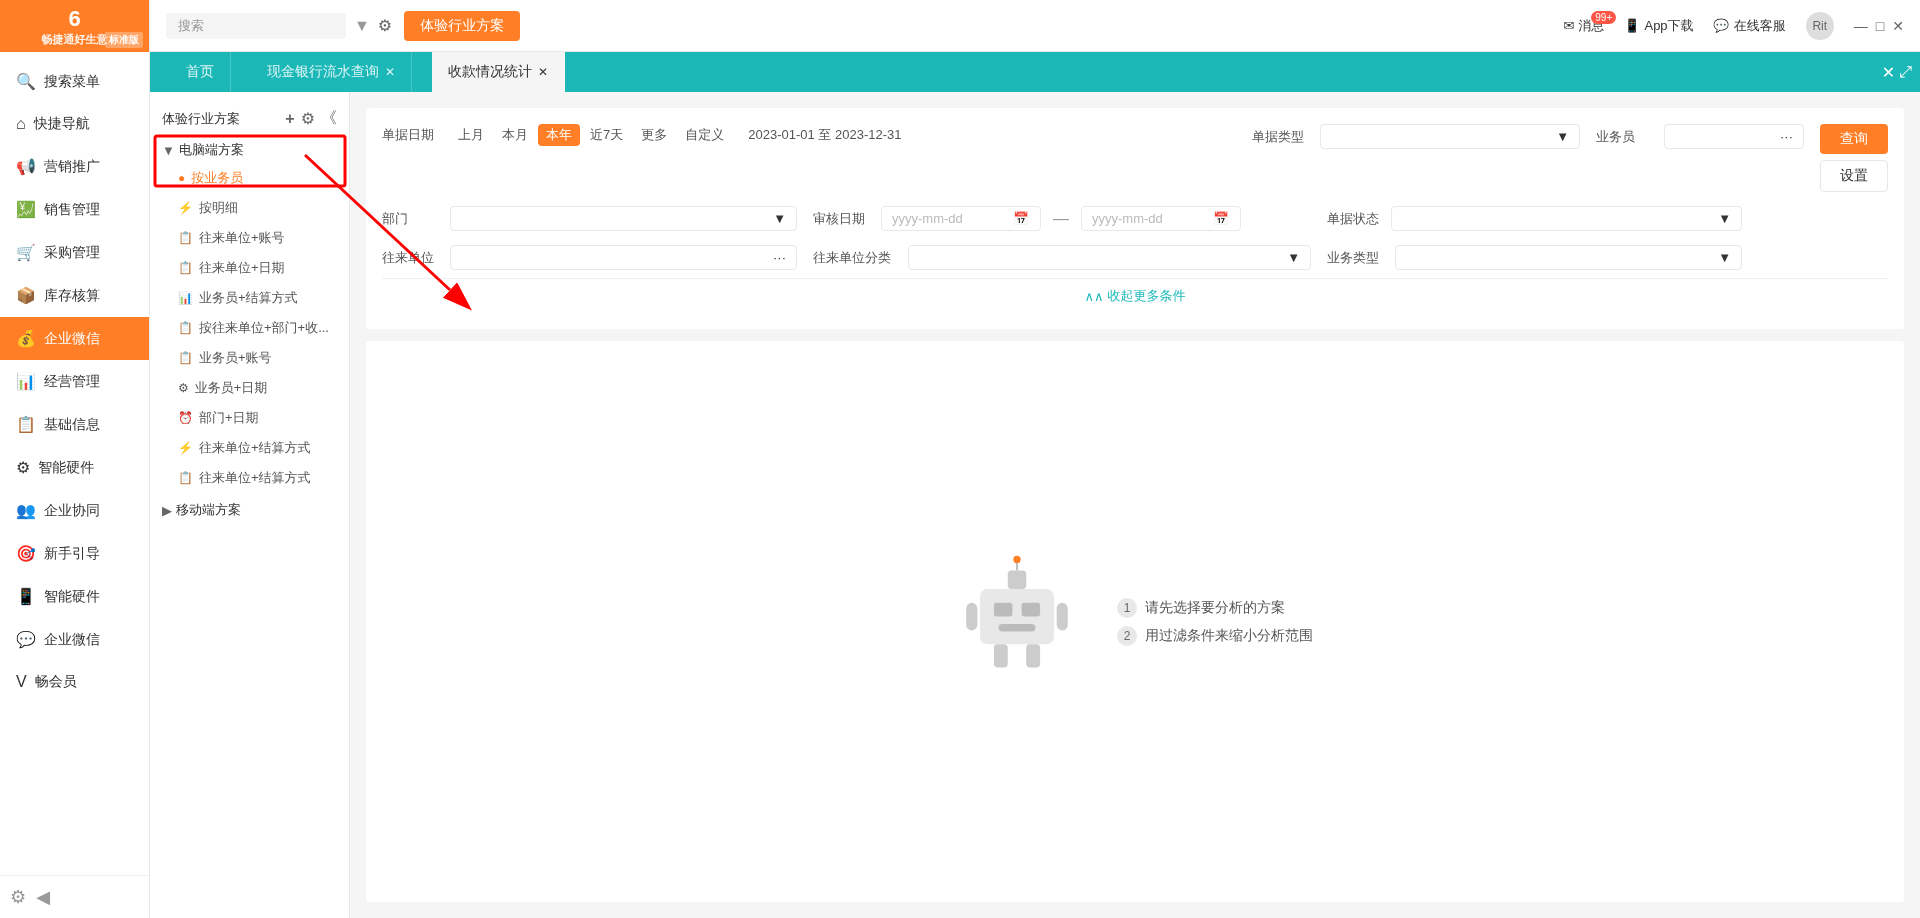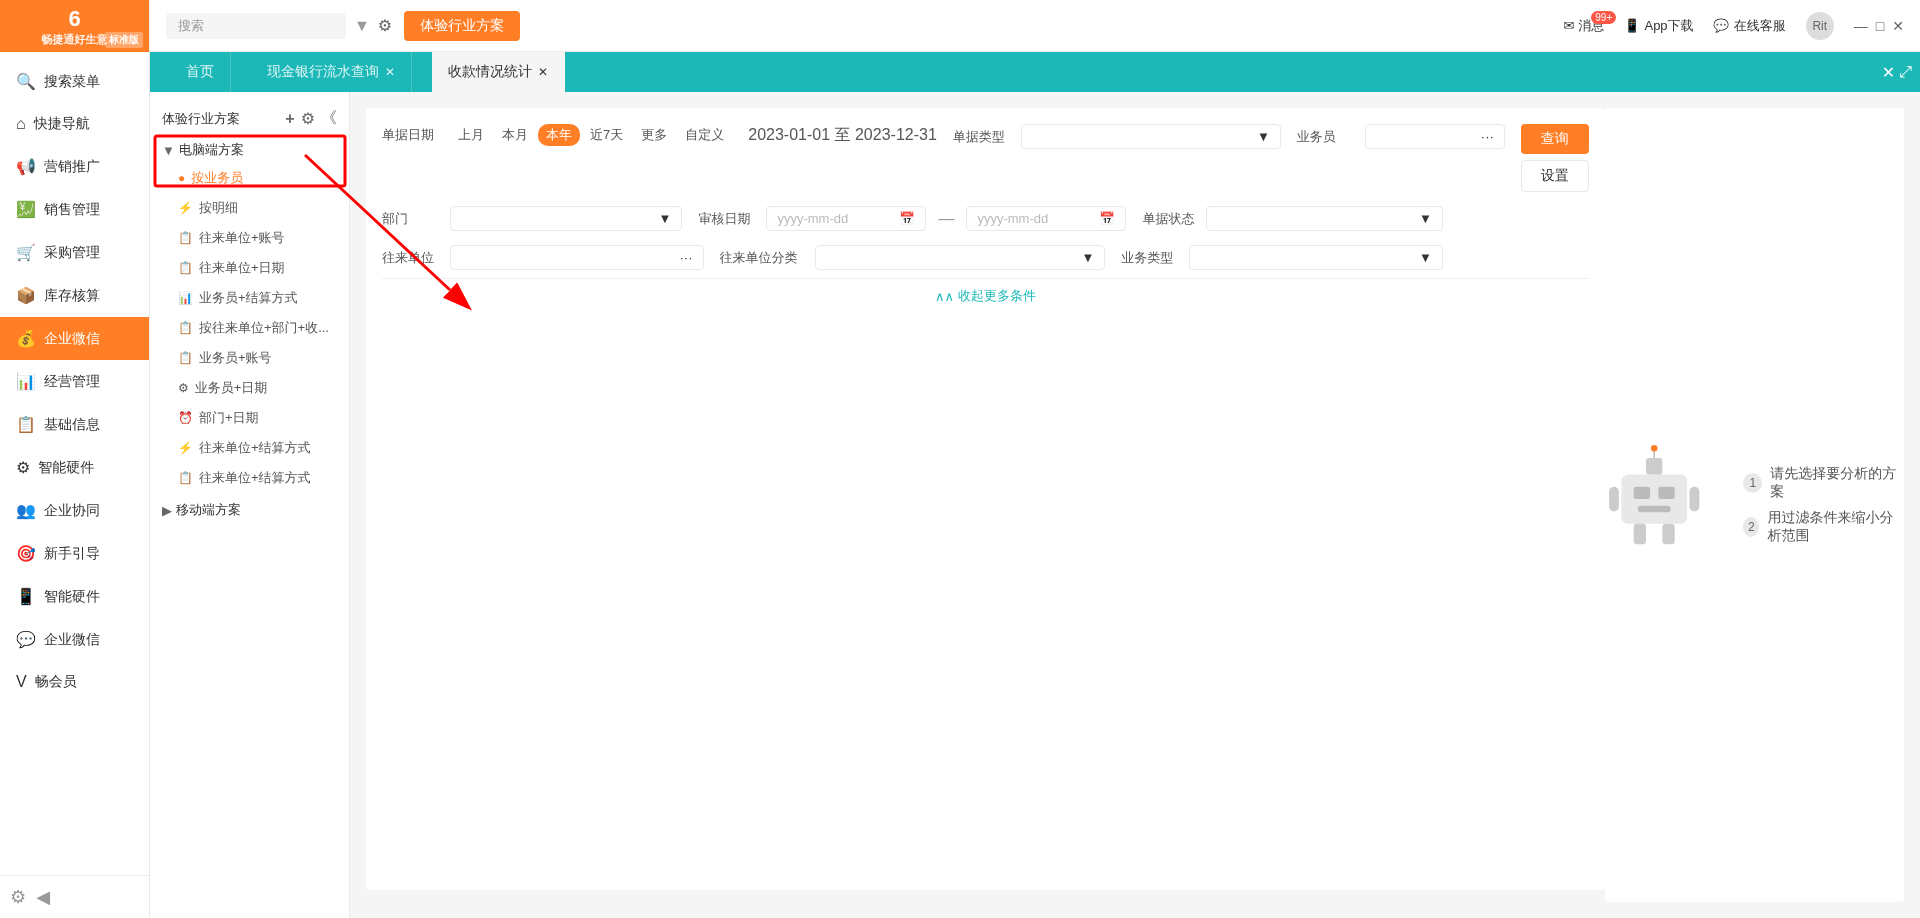--- a/index.html
+++ b/index.html
@@ -271,21 +271,21 @@
       color: #555;
       cursor: pointer;
       gap: 6px;
     }
     .scheme-item.active { color: #ff7e26; }
 
     
     .right-content {
       flex: 1;
       display: flex;
-      flex-direction: row;
+      flex-direction: column;
       overflow: hidden;
       padding: 16px;
       background: #f5f5f5;
     }
 
     
     .filter-section {
       background: #fff;
       border-radius: 4px;
       padding: 16px;
@@ -306,24 +306,24 @@
     .date-tab {
       padding: 2px 8px;
       font-size: 13px;
       color: #555;
       cursor: pointer;
       border-radius: 2px;
     }
     .date-tab.active {
       background: #ff7e26;
       color: white;
-      border-radius: 10px;
+      border-radius: 4px;
     }
     .date-range {
-      font-size: 16px;
+      font-size: 13px;
       color: #555;
       margin-left: 8px;
     }
     .filter-dropdown {
       display: flex;
       align-items: center;
       border: 1px solid #e8e8e8;
       border-radius: 4px;
       padding: 4px 10px;
       font-size: 13px;

